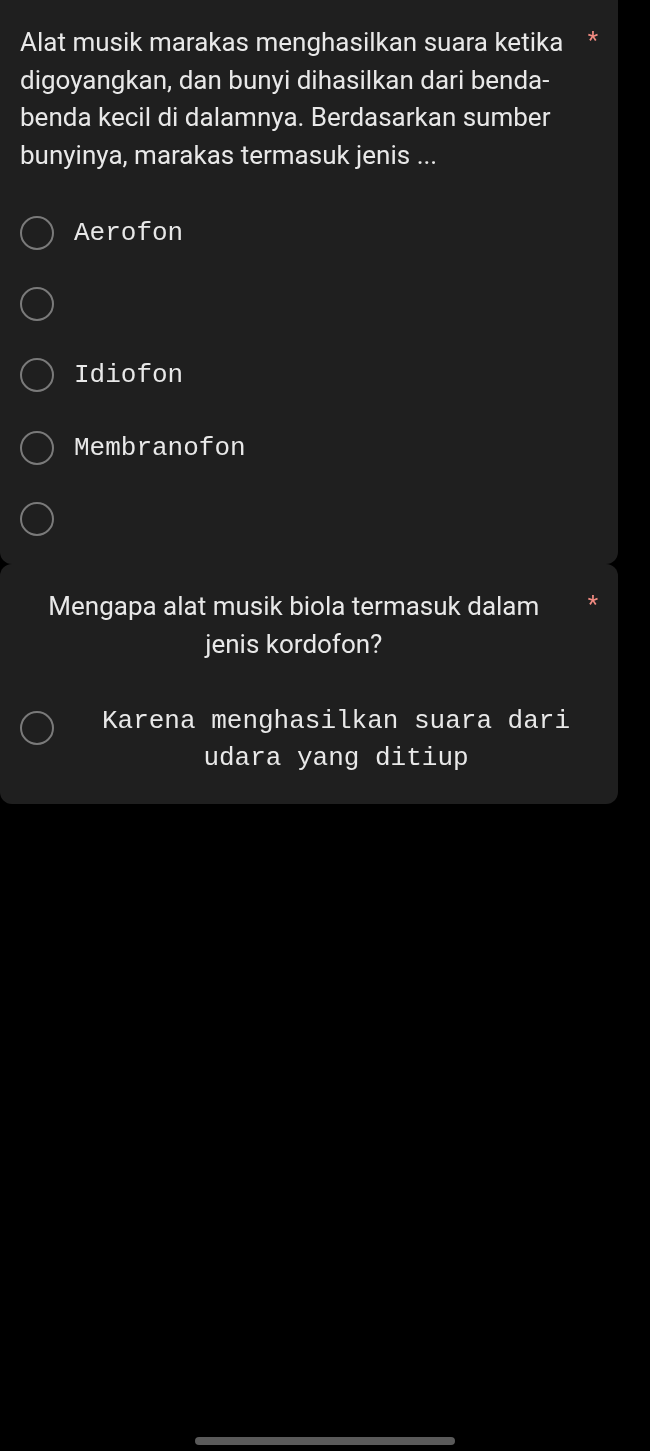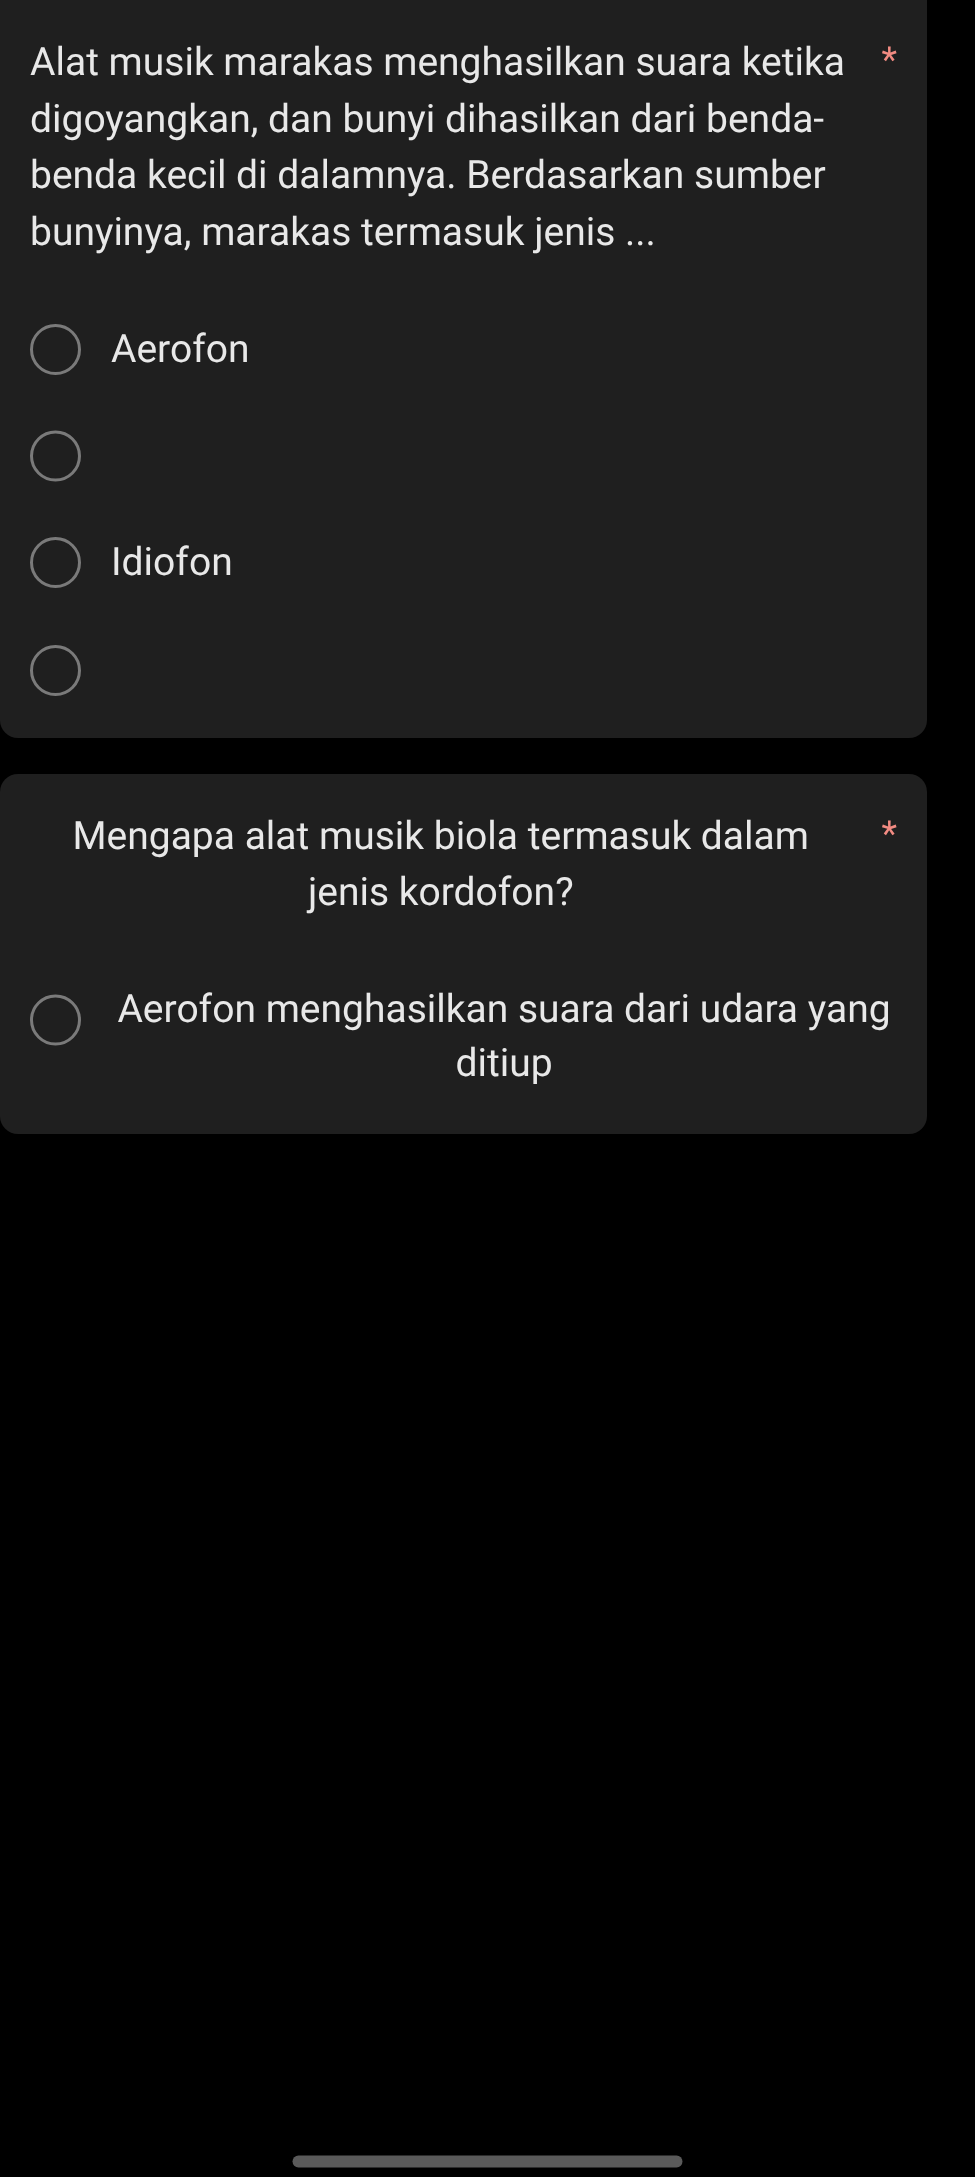--- a/index.html
+++ b/index.html
@@ -12,21 +12,20 @@
     font-family: -apple-system, BlinkMacSystemFont, 'Segoe UI', Roboto, Arial, sans-serif;
     width: 650px;
     height: 1451px;
     overflow: hidden;
     position: relative;
   }
   .card {
     background-color: #1f1f1f;
     border-radius: 12px;
     padding: 24px 20px 28px 20px;
-    margin-bottom: 24px;
     position: relative;
   }
   .card:first-child {
     border-top-left-radius: 0;
     border-top-right-radius: 0;
     margin-top: 0;
   }
   .question-row {
     display: flex;
     align-items: flex-start;
@@ -70,20 +69,21 @@
     height: 34px;
     border: 2.5px solid #7a7a7a;
     border-radius: 50%;
     flex-shrink: 0;
   }
   .option-label {
     color: #e8e8e8;
     font-size: 26px;
     line-height: 1.4;
     font-weight: 400;
+    font-family: Liberation Mono, monospace;
   }
   .content-wrapper {
     padding-right: 32px;
   }
   .card2 {
     margin-right: 32px;
     text-align: center;
   }
   .bottom-indicator {
     position: absolute;
@@ -112,31 +112,35 @@
       </div>
       <div class="option">
         <div class="radio"></div>
       </div>
       <div class="option">
         <div class="radio"></div>
         <div class="option-label">Idiofon</div>
       </div>
       <div class="option">
         <div class="radio"></div>
+        <div class="option-label">Membranofon</div>
+      </div>
+      <div class="option">
+        <div class="radio"></div>
       </div>
     </div>
   </div>
 </div>
 
 <div class="card card2">
   <div class="question-row">
     <div class="question-text">Mengapa alat musik biola termasuk dalam jenis kordofon?</div>
     <div class="required-star">*</div>
   </div>
   <div class="options">
     <div class="option multiline">
       <div class="radio"></div>
-      <div class="option-label">Aerofon menghasilkan suara dari udara yang ditiup</div>
+      <div class="option-label">Karena menghasilkan suara dari udara yang ditiup</div>
     </div>
   </div>
 </div>
 
 <div class="bottom-indicator"></div>
 
 </body></html>

